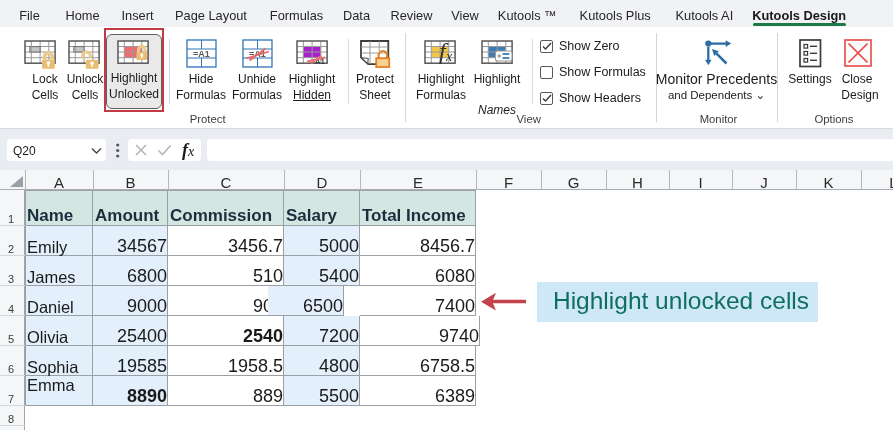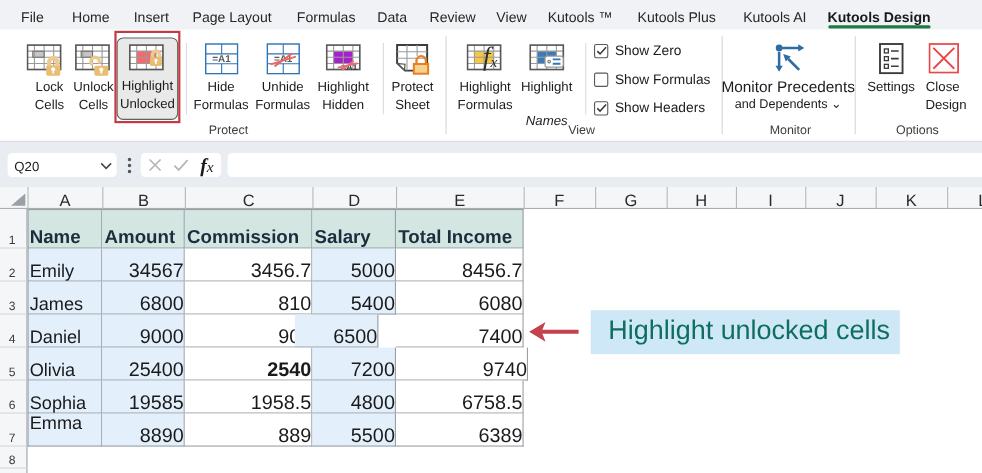--- a/index.html
+++ b/index.html
@@ -178,21 +178,21 @@
 <span class="lbl" style="left:45px;top:87px;">Cells</span>
 <span class="lbl" style="left:85px;top:71px;">Unlock</span>
 <span class="lbl" style="left:85px;top:87px;">Cells</span>
 <span class="lbl" style="left:134px;top:70px;">Highlight</span>
 <span class="lbl" style="left:134px;top:86px;">Unlocked</span>
 <span class="lbl" style="left:201px;top:71px;">Hide</span>
 <span class="lbl" style="left:201px;top:87px;">Formulas</span>
 <span class="lbl" style="left:257px;top:71px;">Unhide</span>
 <span class="lbl" style="left:257px;top:87px;">Formulas</span>
 <span class="lbl" style="left:312px;top:71px;">Highlight</span>
-<span class="lbl" style="left:312px;top:87px;">Hidden</span>
+<span class="lbl" style="left:312px;top:87px;text-decoration:underline;">Hidden</span>
 <span class="lbl" style="left:375px;top:71px;">Protect</span>
 <span class="lbl" style="left:375px;top:87px;">Sheet</span>
 <span class="lbl" style="left:441px;top:71px;">Highlight</span>
 <span class="lbl" style="left:441px;top:87px;">Formulas</span>
 <span class="lbl" style="left:497px;top:71px;">Highlight</span>
 <span class="lbl" style="left:497px;top:102px;font-style:italic;">Names</span>
 <span class="lbl" style="left:716.5px;top:71px;font-size:14px;">Monitor Precedents</span>
 <span class="lbl" style="left:716.5px;top:87px;font-size:11.5px;">and Dependents ⌄</span>
 <span class="lbl" style="left:810px;top:71px;">Settings</span>
 <span class="lbl" style="left:857px;top:71px;">Close</span>
@@ -280,40 +280,40 @@
 <div class="abs" style="left:168px;top:190px;width:116px;height:36px;background:#d4e6e1;border-right:1px solid #9aa0a6;border-bottom:1px solid #9aa0a6;display:flex;align-items:flex-end;justify-content:flex-start;padding-left:2px;padding-bottom:1.5px;font-size:17px;line-height:1;font-weight:bold;color:#1b2e3e;white-space:nowrap">Commission</div>
 <div class="abs" style="left:284px;top:190px;width:76px;height:36px;background:#d4e6e1;border-right:1px solid #9aa0a6;border-bottom:1px solid #9aa0a6;display:flex;align-items:flex-end;justify-content:flex-start;padding-left:2px;padding-bottom:1.5px;font-size:17px;line-height:1;font-weight:bold;color:#1b2e3e;white-space:nowrap">Salary</div>
 <div class="abs" style="left:360px;top:190px;width:116px;height:36px;background:#d4e6e1;border-right:1px solid #9aa0a6;border-bottom:1px solid #9aa0a6;display:flex;align-items:flex-end;justify-content:flex-start;padding-left:2px;padding-bottom:1.5px;font-size:17px;line-height:1;font-weight:bold;color:#1b2e3e;white-space:nowrap">Total Income</div>
 <div class="abs" style="left:25px;top:226px;width:68px;height:30px;background:#e3f0fc;border-right:1px solid #9aa0a6;border-bottom:1px solid #9aa0a6;display:flex;align-items:flex-end;justify-content:flex-start;padding-left:2px;padding-bottom:0px;font-size:16.5px;line-height:1;font-weight:normal;color:#1a1a1a;white-space:nowrap">Emily</div>
 <div class="abs" style="left:93px;top:226px;width:75px;height:30px;background:#e3f0fc;border-right:1px solid #9aa0a6;border-bottom:1px solid #9aa0a6;display:flex;align-items:flex-end;justify-content:flex-end;padding-right:0px;padding-bottom:0px;font-size:18px;line-height:1;font-weight:normal;color:#1a1a1a;white-space:nowrap">34567</div>
 <div class="abs" style="left:168px;top:226px;width:116px;height:30px;background:#fff;border-right:1px solid #9aa0a6;border-bottom:1px solid #9aa0a6;display:flex;align-items:flex-end;justify-content:flex-end;padding-right:0px;padding-bottom:0px;font-size:18px;line-height:1;font-weight:normal;color:#1a1a1a;white-space:nowrap">3456.7</div>
 <div class="abs" style="left:284px;top:226px;width:76px;height:30px;background:#e3f0fc;border-right:1px solid #9aa0a6;border-bottom:1px solid #9aa0a6;display:flex;align-items:flex-end;justify-content:flex-end;padding-right:0px;padding-bottom:0px;font-size:18px;line-height:1;font-weight:normal;color:#1a1a1a;white-space:nowrap">5000</div>
 <div class="abs" style="left:360px;top:226px;width:116px;height:30px;background:#fff;border-right:1px solid #9aa0a6;border-bottom:1px solid #9aa0a6;display:flex;align-items:flex-end;justify-content:flex-end;padding-right:0px;padding-bottom:0px;font-size:18px;line-height:1;font-weight:normal;color:#1a1a1a;white-space:nowrap">8456.7</div>
 <div class="abs" style="left:25px;top:256px;width:68px;height:30px;background:#e3f0fc;border-right:1px solid #9aa0a6;border-bottom:1px solid #9aa0a6;display:flex;align-items:flex-end;justify-content:flex-start;padding-left:2px;padding-bottom:0px;font-size:16.5px;line-height:1;font-weight:normal;color:#1a1a1a;white-space:nowrap">James</div>
 <div class="abs" style="left:93px;top:256px;width:75px;height:30px;background:#e3f0fc;border-right:1px solid #9aa0a6;border-bottom:1px solid #9aa0a6;display:flex;align-items:flex-end;justify-content:flex-end;padding-right:0px;padding-bottom:0px;font-size:18px;line-height:1;font-weight:normal;color:#1a1a1a;white-space:nowrap">6800</div>
-<div class="abs" style="left:168px;top:256px;width:116px;height:30px;background:#fff;border-right:1px solid #9aa0a6;border-bottom:1px solid #9aa0a6;display:flex;align-items:flex-end;justify-content:flex-end;padding-right:0px;padding-bottom:0px;font-size:18px;line-height:1;font-weight:normal;color:#1a1a1a;white-space:nowrap">810</div>
+<div class="abs" style="left:168px;top:256px;width:116px;height:30px;background:#fff;border-right:1px solid #9aa0a6;border-bottom:1px solid #9aa0a6;display:flex;align-items:flex-end;justify-content:flex-end;padding-right:0px;padding-bottom:0px;font-size:18px;line-height:1;font-weight:normal;color:#1a1a1a;white-space:nowrap">510</div>
 <div class="abs" style="left:284px;top:256px;width:76px;height:30px;background:#e3f0fc;border-right:1px solid #9aa0a6;border-bottom:1px solid #9aa0a6;display:flex;align-items:flex-end;justify-content:flex-end;padding-right:0px;padding-bottom:0px;font-size:18px;line-height:1;font-weight:normal;color:#1a1a1a;white-space:nowrap">5400</div>
 <div class="abs" style="left:360px;top:256px;width:116px;height:30px;background:#fff;border-right:1px solid #9aa0a6;border-bottom:1px solid #9aa0a6;display:flex;align-items:flex-end;justify-content:flex-end;padding-right:0px;padding-bottom:0px;font-size:18px;line-height:1;font-weight:normal;color:#1a1a1a;white-space:nowrap">6080</div>
 <div class="abs" style="left:25px;top:286px;width:68px;height:30px;background:#e3f0fc;border-right:1px solid #9aa0a6;border-bottom:1px solid #9aa0a6;display:flex;align-items:flex-end;justify-content:flex-start;padding-left:2px;padding-bottom:0px;font-size:16.5px;line-height:1;font-weight:normal;color:#1a1a1a;white-space:nowrap">Daniel</div>
 <div class="abs" style="left:93px;top:286px;width:75px;height:30px;background:#e3f0fc;border-right:1px solid #9aa0a6;border-bottom:1px solid #9aa0a6;display:flex;align-items:flex-end;justify-content:flex-end;padding-right:0px;padding-bottom:0px;font-size:18px;line-height:1;font-weight:normal;color:#1a1a1a;white-space:nowrap">9000</div>
 <div class="abs" style="left:168px;top:286px;width:116px;height:30px;background:#fff;border-right:1px solid #9aa0a6;border-bottom:1px solid #9aa0a6;display:flex;align-items:flex-end;justify-content:flex-end;padding-right:0px;padding-bottom:0px;font-size:18px;line-height:1;font-weight:normal;color:#1a1a1a;white-space:nowrap">900</div>
 <div class="abs" style="left:268px;top:286px;width:76px;height:30px;background:#e3f0fc;border-right:1px solid #9aa0a6;border-bottom:1px solid #9aa0a6;display:flex;align-items:flex-end;justify-content:flex-end;padding-right:0px;padding-bottom:0px;font-size:18px;line-height:1;font-weight:normal;color:#1a1a1a;white-space:nowrap">6500</div>
 <div class="abs" style="left:360px;top:286px;width:116px;height:30px;background:#fff;border-right:1px solid #9aa0a6;border-bottom:1px solid #9aa0a6;display:flex;align-items:flex-end;justify-content:flex-end;padding-right:0px;padding-bottom:0px;font-size:18px;line-height:1;font-weight:normal;color:#1a1a1a;white-space:nowrap">7400</div>
 <div class="abs" style="left:25px;top:316px;width:68px;height:30px;background:#e3f0fc;border-right:1px solid #9aa0a6;border-bottom:1px solid #9aa0a6;display:flex;align-items:flex-end;justify-content:flex-start;padding-left:2px;padding-bottom:0px;font-size:16.5px;line-height:1;font-weight:normal;color:#1a1a1a;white-space:nowrap">Olivia</div>
 <div class="abs" style="left:93px;top:316px;width:75px;height:30px;background:#e3f0fc;border-right:1px solid #9aa0a6;border-bottom:1px solid #9aa0a6;display:flex;align-items:flex-end;justify-content:flex-end;padding-right:0px;padding-bottom:0px;font-size:18px;line-height:1;font-weight:normal;color:#1a1a1a;white-space:nowrap">25400</div>
 <div class="abs" style="left:168px;top:316px;width:116px;height:30px;background:#fff;border-right:1px solid #9aa0a6;border-bottom:1px solid #9aa0a6;display:flex;align-items:flex-end;justify-content:flex-end;padding-right:0px;padding-bottom:0px;font-size:18px;line-height:1;font-weight:bold;color:#1a1a1a;white-space:nowrap">2540</div>
 <div class="abs" style="left:284px;top:316px;width:76px;height:30px;background:#e3f0fc;border-right:1px solid #9aa0a6;border-bottom:1px solid #9aa0a6;display:flex;align-items:flex-end;justify-content:flex-end;padding-right:0px;padding-bottom:0px;font-size:18px;line-height:1;font-weight:normal;color:#1a1a1a;white-space:nowrap">7200</div>
 <div class="abs" style="left:360px;top:316px;width:120px;height:30px;background:#fff;border-right:1px solid #9aa0a6;border-bottom:1px solid #9aa0a6;display:flex;align-items:flex-end;justify-content:flex-end;padding-right:0px;padding-bottom:0px;font-size:18px;line-height:1;font-weight:normal;color:#1a1a1a;white-space:nowrap">9740</div>
 <div class="abs" style="left:25px;top:346px;width:68px;height:30px;background:#e3f0fc;border-right:1px solid #9aa0a6;border-bottom:1px solid #9aa0a6;display:flex;align-items:flex-end;justify-content:flex-start;padding-left:2px;padding-bottom:0px;font-size:16.5px;line-height:1;font-weight:normal;color:#1a1a1a;white-space:nowrap">Sophia</div>
 <div class="abs" style="left:93px;top:346px;width:75px;height:30px;background:#e3f0fc;border-right:1px solid #9aa0a6;border-bottom:1px solid #9aa0a6;display:flex;align-items:flex-end;justify-content:flex-end;padding-right:0px;padding-bottom:0px;font-size:18px;line-height:1;font-weight:normal;color:#1a1a1a;white-space:nowrap">19585</div>
 <div class="abs" style="left:168px;top:346px;width:116px;height:30px;background:#fff;border-right:1px solid #9aa0a6;border-bottom:1px solid #9aa0a6;display:flex;align-items:flex-end;justify-content:flex-end;padding-right:0px;padding-bottom:0px;font-size:18px;line-height:1;font-weight:normal;color:#1a1a1a;white-space:nowrap">1958.5</div>
 <div class="abs" style="left:284px;top:346px;width:76px;height:30px;background:#e3f0fc;border-right:1px solid #9aa0a6;border-bottom:1px solid #9aa0a6;display:flex;align-items:flex-end;justify-content:flex-end;padding-right:0px;padding-bottom:0px;font-size:18px;line-height:1;font-weight:normal;color:#1a1a1a;white-space:nowrap">4800</div>
 <div class="abs" style="left:360px;top:346px;width:116px;height:30px;background:#fff;border-right:1px solid #9aa0a6;border-bottom:1px solid #9aa0a6;display:flex;align-items:flex-end;justify-content:flex-end;padding-right:0px;padding-bottom:0px;font-size:18px;line-height:1;font-weight:normal;color:#1a1a1a;white-space:nowrap">6758.5</div>
 <div class="abs" style="left:25px;top:376px;width:68px;height:30px;background:#e3f0fc;border-right:1px solid #9aa0a6;border-bottom:1px solid #9aa0a6;display:flex;align-items:flex-end;justify-content:flex-start;padding-left:2px;padding-bottom:12px;font-size:16.5px;line-height:1;font-weight:normal;color:#1a1a1a;white-space:nowrap">Emma</div>
-<div class="abs" style="left:93px;top:376px;width:75px;height:30px;background:#e3f0fc;border-right:1px solid #9aa0a6;border-bottom:1px solid #9aa0a6;display:flex;align-items:flex-end;justify-content:flex-end;padding-right:0px;padding-bottom:0px;font-size:18px;line-height:1;font-weight:normal;color:#1a1a1a;white-space:nowrap">8890</div>
+<div class="abs" style="left:93px;top:376px;width:75px;height:30px;background:#e3f0fc;border-right:1px solid #9aa0a6;border-bottom:1px solid #9aa0a6;display:flex;align-items:flex-end;justify-content:flex-end;padding-right:0px;padding-bottom:0px;font-size:18px;line-height:1;font-weight:bold;color:#1a1a1a;white-space:nowrap">8890</div>
 <div class="abs" style="left:168px;top:376px;width:116px;height:30px;background:#fff;border-right:1px solid #9aa0a6;border-bottom:1px solid #9aa0a6;display:flex;align-items:flex-end;justify-content:flex-end;padding-right:0px;padding-bottom:0px;font-size:18px;line-height:1;font-weight:normal;color:#1a1a1a;white-space:nowrap">889</div>
 <div class="abs" style="left:284px;top:376px;width:76px;height:30px;background:#e3f0fc;border-right:1px solid #9aa0a6;border-bottom:1px solid #9aa0a6;display:flex;align-items:flex-end;justify-content:flex-end;padding-right:0px;padding-bottom:0px;font-size:18px;line-height:1;font-weight:normal;color:#1a1a1a;white-space:nowrap">5500</div>
 <div class="abs" style="left:360px;top:376px;width:116px;height:30px;background:#fff;border-right:1px solid #9aa0a6;border-bottom:1px solid #9aa0a6;display:flex;align-items:flex-end;justify-content:flex-end;padding-right:0px;padding-bottom:0px;font-size:18px;line-height:1;font-weight:normal;color:#1a1a1a;white-space:nowrap">6389</div>
 <div class="abs" style="left:25px;top:190px;width:451px;height:1px;background:#9aa0a6"></div>
 <div class="abs" style="left:25px;top:190px;width:1px;height:216px;background:#9aa0a6"></div>
 <div class="abs" style="left:537px;top:282px;width:281px;height:40px;background:#cfe8f7"></div>
 <div class="abs" style="left:681px;top:287px;transform:translateX(-50%);font-size:24.5px;color:#0e6f60;white-space:nowrap">Highlight unlocked cells</div>
 <svg class="abs" style="left:480px;top:291px" width="47" height="21" viewBox="0 0 47 21">
     <path d="M12 10.5 L46 10.5" stroke="#c4424d" stroke-width="3.6" fill="none"></path>
     <path d="M1 10.7 L16 1.8 L12.3 10.7 L16 19.6 Z" fill="#c4424d"></path>

